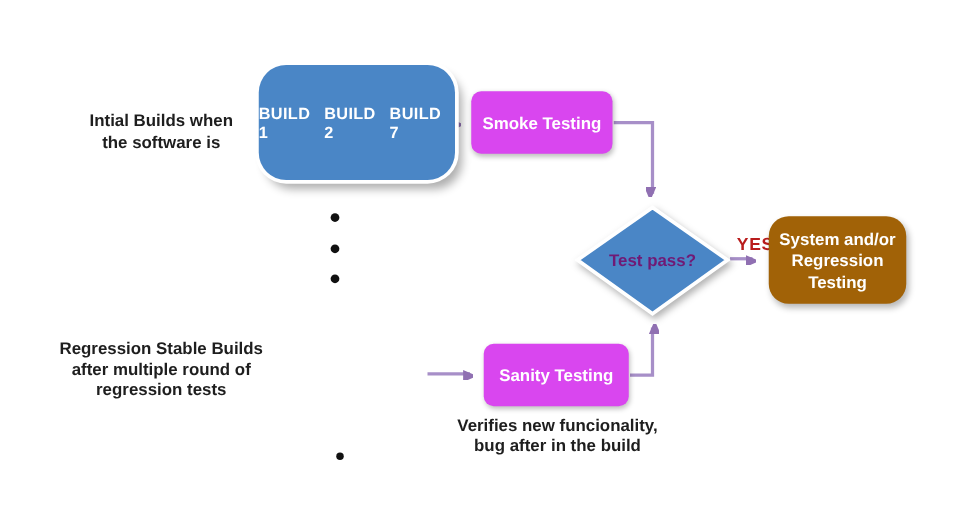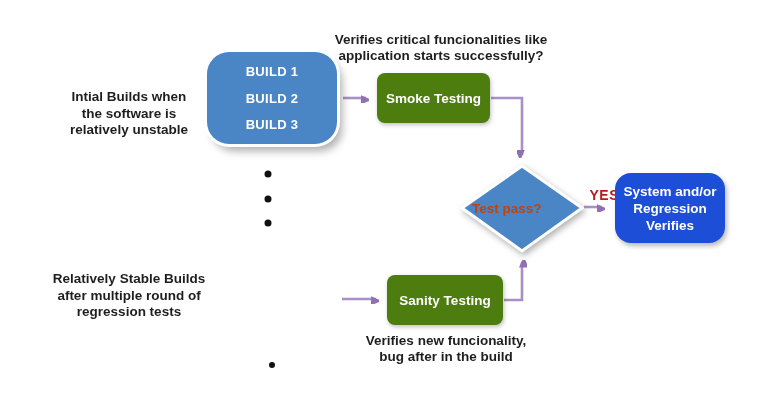--- a/index.html
+++ b/index.html
@@ -24,73 +24,73 @@
     font-weight: bold;
     color: #1e1e1e;
     text-align: center;
     font-size: 13.5px;
     line-height: 16.5px;
   }
   .note span { display: block; }
 
   .build-box {
     position: absolute;
-    width: 130px;
+    width: 157px;
     height: 92px;
     background: #4a86c6;
     border-radius: 22px;
     box-shadow: 0 0 0 3px #ffffff, 5px 7px 8px rgba(0,0,0,0.32);
     display: flex;
-    flex-direction: column;
+    flex-direction: row;
     justify-content: space-evenly;
     align-items: center;
     color: #ffffff;
     font-weight: bold;
     font-size: 13px;
     letter-spacing: 0.3px;
   }
 
   .process-box {
     position: absolute;
-    background: #4d7c0f;
+    background: #d946ef;
     border-radius: 8px;
     display: flex;
     justify-content: center;
     align-items: center;
     color: #ffffff;
     font-weight: bold;
     font-size: 13.5px;
     box-shadow: 1px 2px 4px rgba(0,0,0,0.25);
   }
 
   .system-box {
     position: absolute;
     left: 615px; top: 173px;
     width: 110px; height: 70px;
-    background: #1d4ed8;
+    background: #a16207;
     border-radius: 16px;
     display: flex;
     flex-direction: column;
     justify-content: center;
     align-items: center;
     color: #ffffff;
     font-weight: bold;
     font-size: 13.5px;
     line-height: 17px;
     text-align: center;
     box-shadow: 2px 3px 5px rgba(0,0,0,0.28);
   }
   .system-box span { display: block; }
 
   .decision-label {
     position: absolute;
     left: 472px; top: 201px;
     width: 100px;
-    text-align: left;
-    color: #c2410c;
+    text-align: center;
+    color: #701a75;
     font-weight: bold;
     font-size: 13.5px;
   }
 
   .yes-label {
     position: absolute;
     left: 583px; top: 187px;
     width: 36px;
     text-align: right;
     color: #b91c1c;
@@ -121,56 +121,51 @@
 
     <circle cx="268" cy="174" r="3.5" fill="#111111"></circle>
     <circle cx="268" cy="199" r="3.5" fill="#111111"></circle>
     <circle cx="268" cy="223" r="3.5" fill="#111111"></circle>
     <circle cx="272" cy="365" r="3" fill="#111111"></circle>
   </svg>
 
   <div class="note" style="left:36px; top:75px; width:186px;margin-top:14px;">
     <span>Intial Builds when</span>
     <span>the software is</span>
-    <span>relatively unstable</span>
   </div>
 
   <div class="note" style="left:36px; top:271px; width:186px;">
-    <span>Relatively Stable Builds</span>
+    <span>Regression Stable Builds</span>
     <span>after multiple round of</span>
     <span>regression tests</span>
   </div>
 
   <div class="build-box" style="left:207px; top:52px;">
     <span>BUILD 1</span>
     <span>BUILD 2</span>
-    <span>BUILD 3</span>
+    <span>BUILD 7</span>
   </div>
 
 
-  <div class="note" style="left:329px; top:32px; width:224px; line-height:16px;">
-    <span>Verifies critical funcionalities like</span>
-    <span>application starts successfully?</span>
-  </div>
 
   <div class="note" style="left:334px; top:333px; width:224px; line-height:16px;">
     <span>Verifies new funcionality,</span>
     <span>bug after in the build</span>
   </div>
 
   <div class="process-box" style="left:377px; top:73px; width:113px; height:50px;">
     <span>Smoke Testing</span>
   </div>
 
   <div class="process-box" style="left:387px; top:275px; width:116px; height:50px;align-items:center;">
     <span>Sanity Testing</span>
   </div>
 
   <div class="decision-label">Test pass?</div>
   <div class="yes-label">YES</div>
 
   <div class="system-box">
     <span>System and/or</span>
     <span>Regression</span>
-    <span>Verifies</span>
+    <span>Testing</span>
   </div>
 
 </div>
 
 </body></html>

